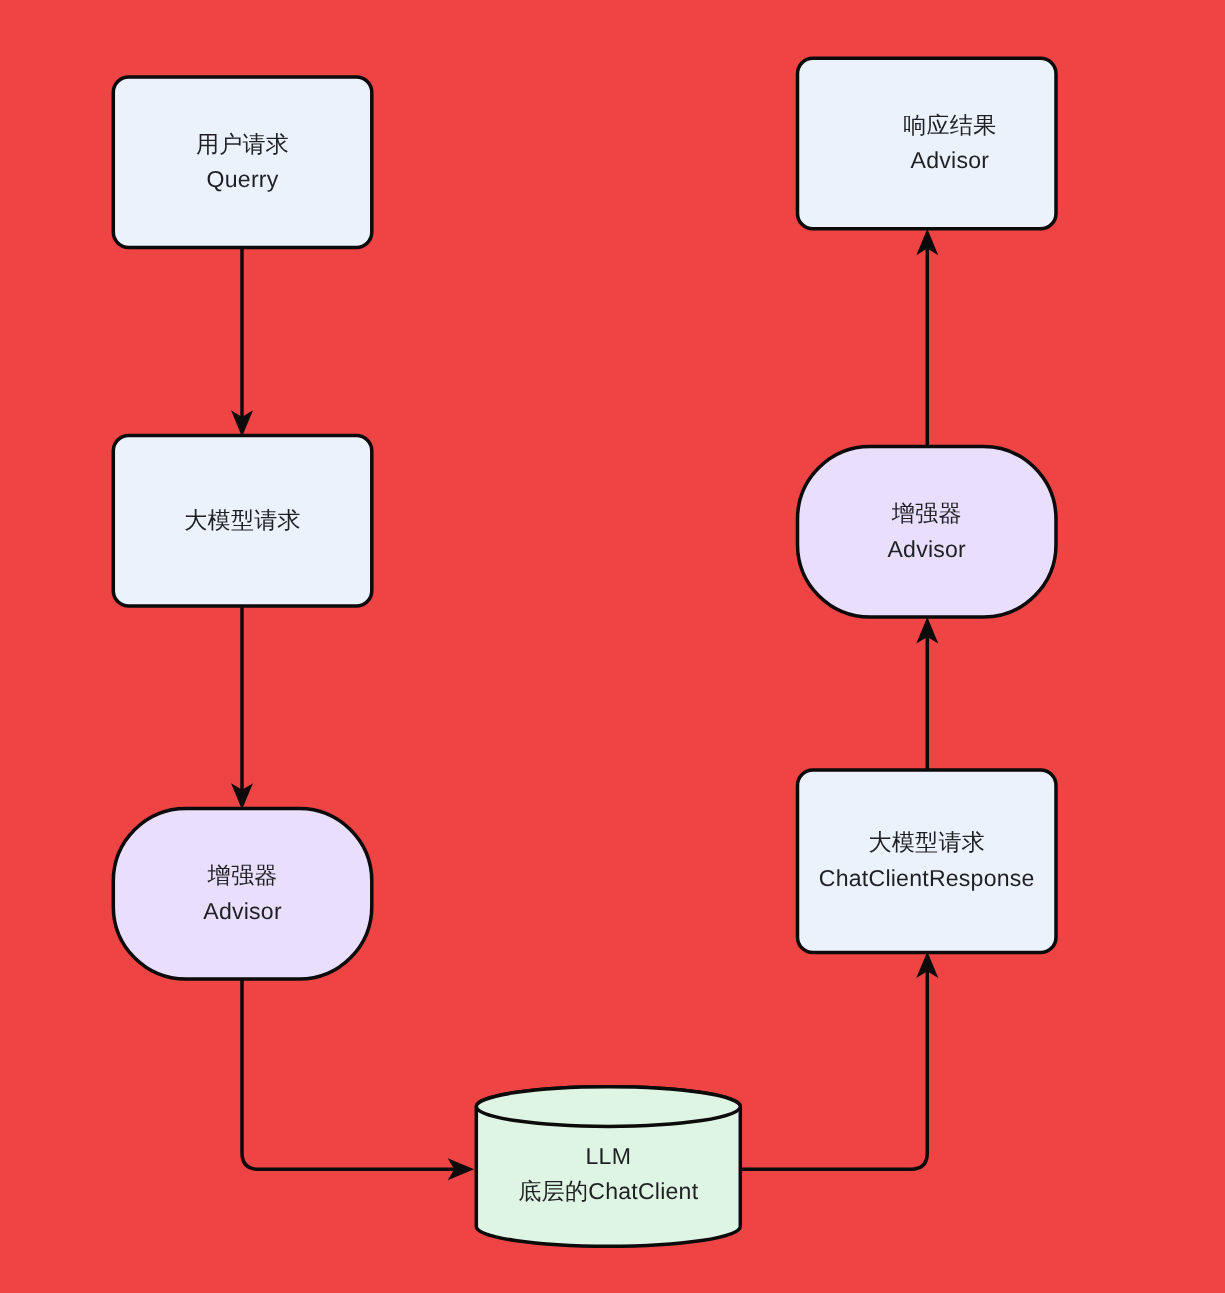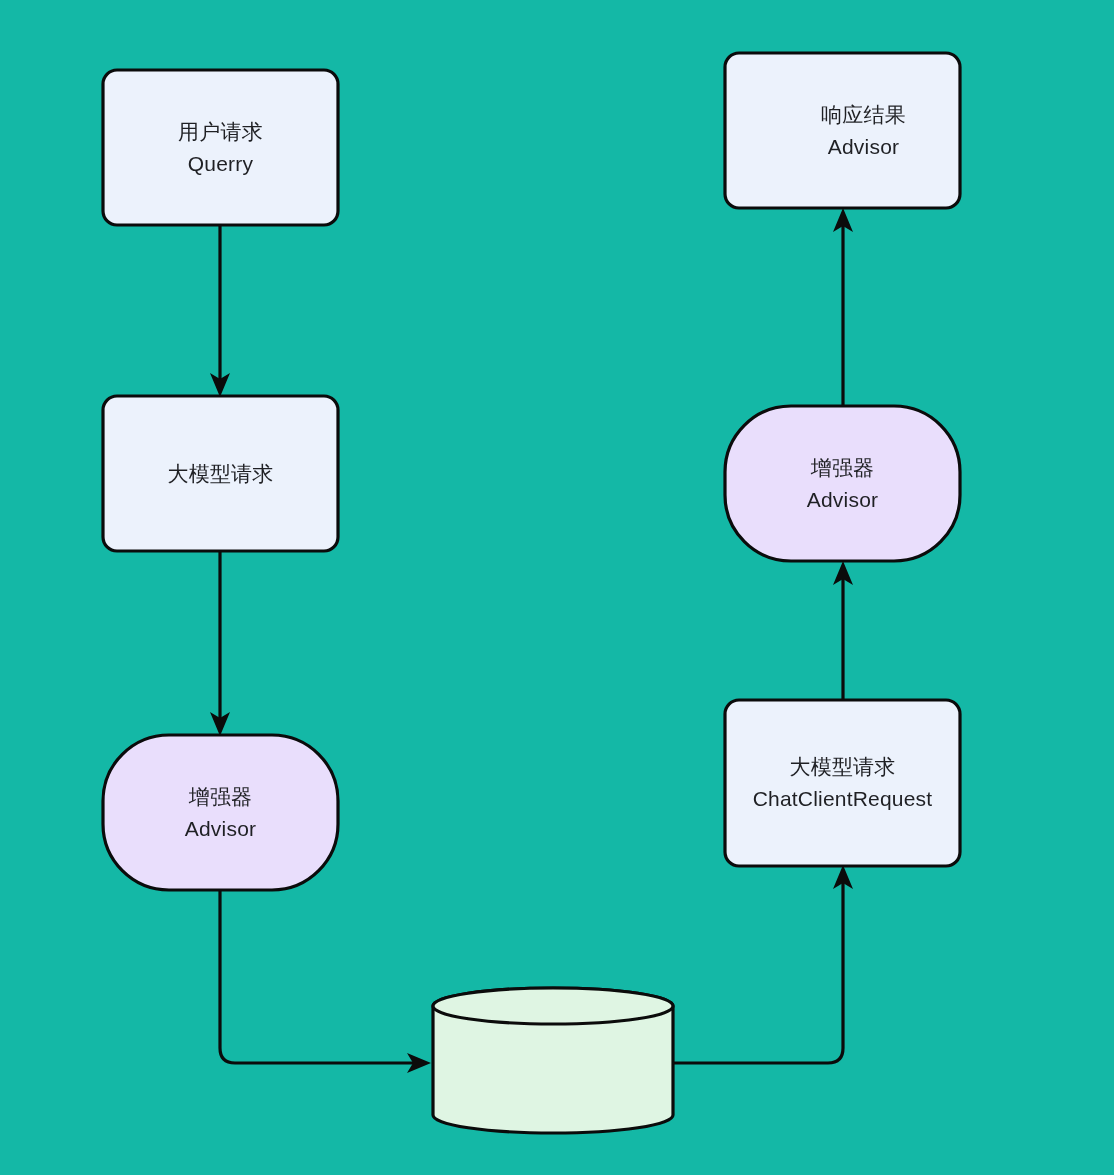--- a/index.html
+++ b/index.html
@@ -8,21 +8,21 @@
     padding: 0;
     background: #ffffff;
   }
   body {
     font-family: "Liberation Sans", "DejaVu Sans", sans-serif;
   }
   #diagram-root {
     position: relative;
     width: 1114px;
     height: 1175px;
-    background: #14b8a6;
+    background: #ef4444;
     overflow: hidden;
   }
   #flow-svg {
     position: absolute;
     top: 0;
     left: 0;
     width: 1114px;
     height: 1175px;
   }
   .node-shape {
@@ -119,24 +119,28 @@
 
   <div class="node-label" style="left:103px; top:396px; width:235px; height:155px;">
     <span class="line-cn">大模型请求</span>
   </div>
 
   <div class="node-label" style="left:103px; top:735px; width:235px; height:155px;">
     <span class="line-cn">增强器</span>
     <span class="line-en">Advisor</span>
   </div>
 
+  <div class="node-label" style="left:433px; top:1008px; width:240px; height:120px;">
+    <span class="line-cn">LLM</span>
+    <span class="line-en">底层的ChatClient</span>
+  </div>
 
   <div class="node-label" style="left:725px; top:700px; width:235px; height:166px;">
     <span class="line-cn">大模型请求</span>
-    <span class="line-en">ChatClientRequest</span>
+    <span class="line-en">ChatClientResponse</span>
   </div>
 
   <div class="node-label" style="left:725px; top:406px; width:235px; height:155px;">
     <span class="line-cn">增强器</span>
     <span class="line-en">Advisor</span>
   </div>
 
   <div class="node-label" style="left:746px; top:53px; width:235px; height:155px;">
     <span class="line-cn">响应结果</span>
     <span class="line-en">Advisor</span>

